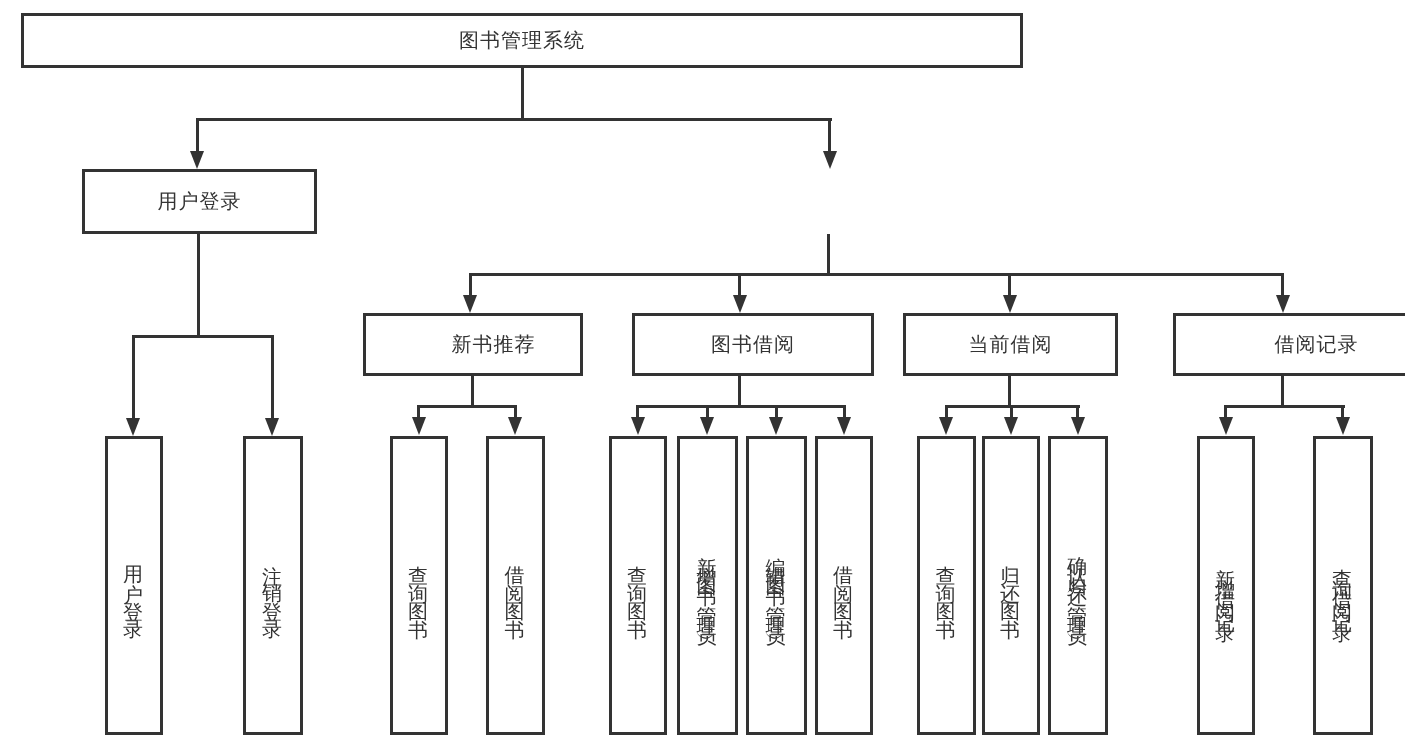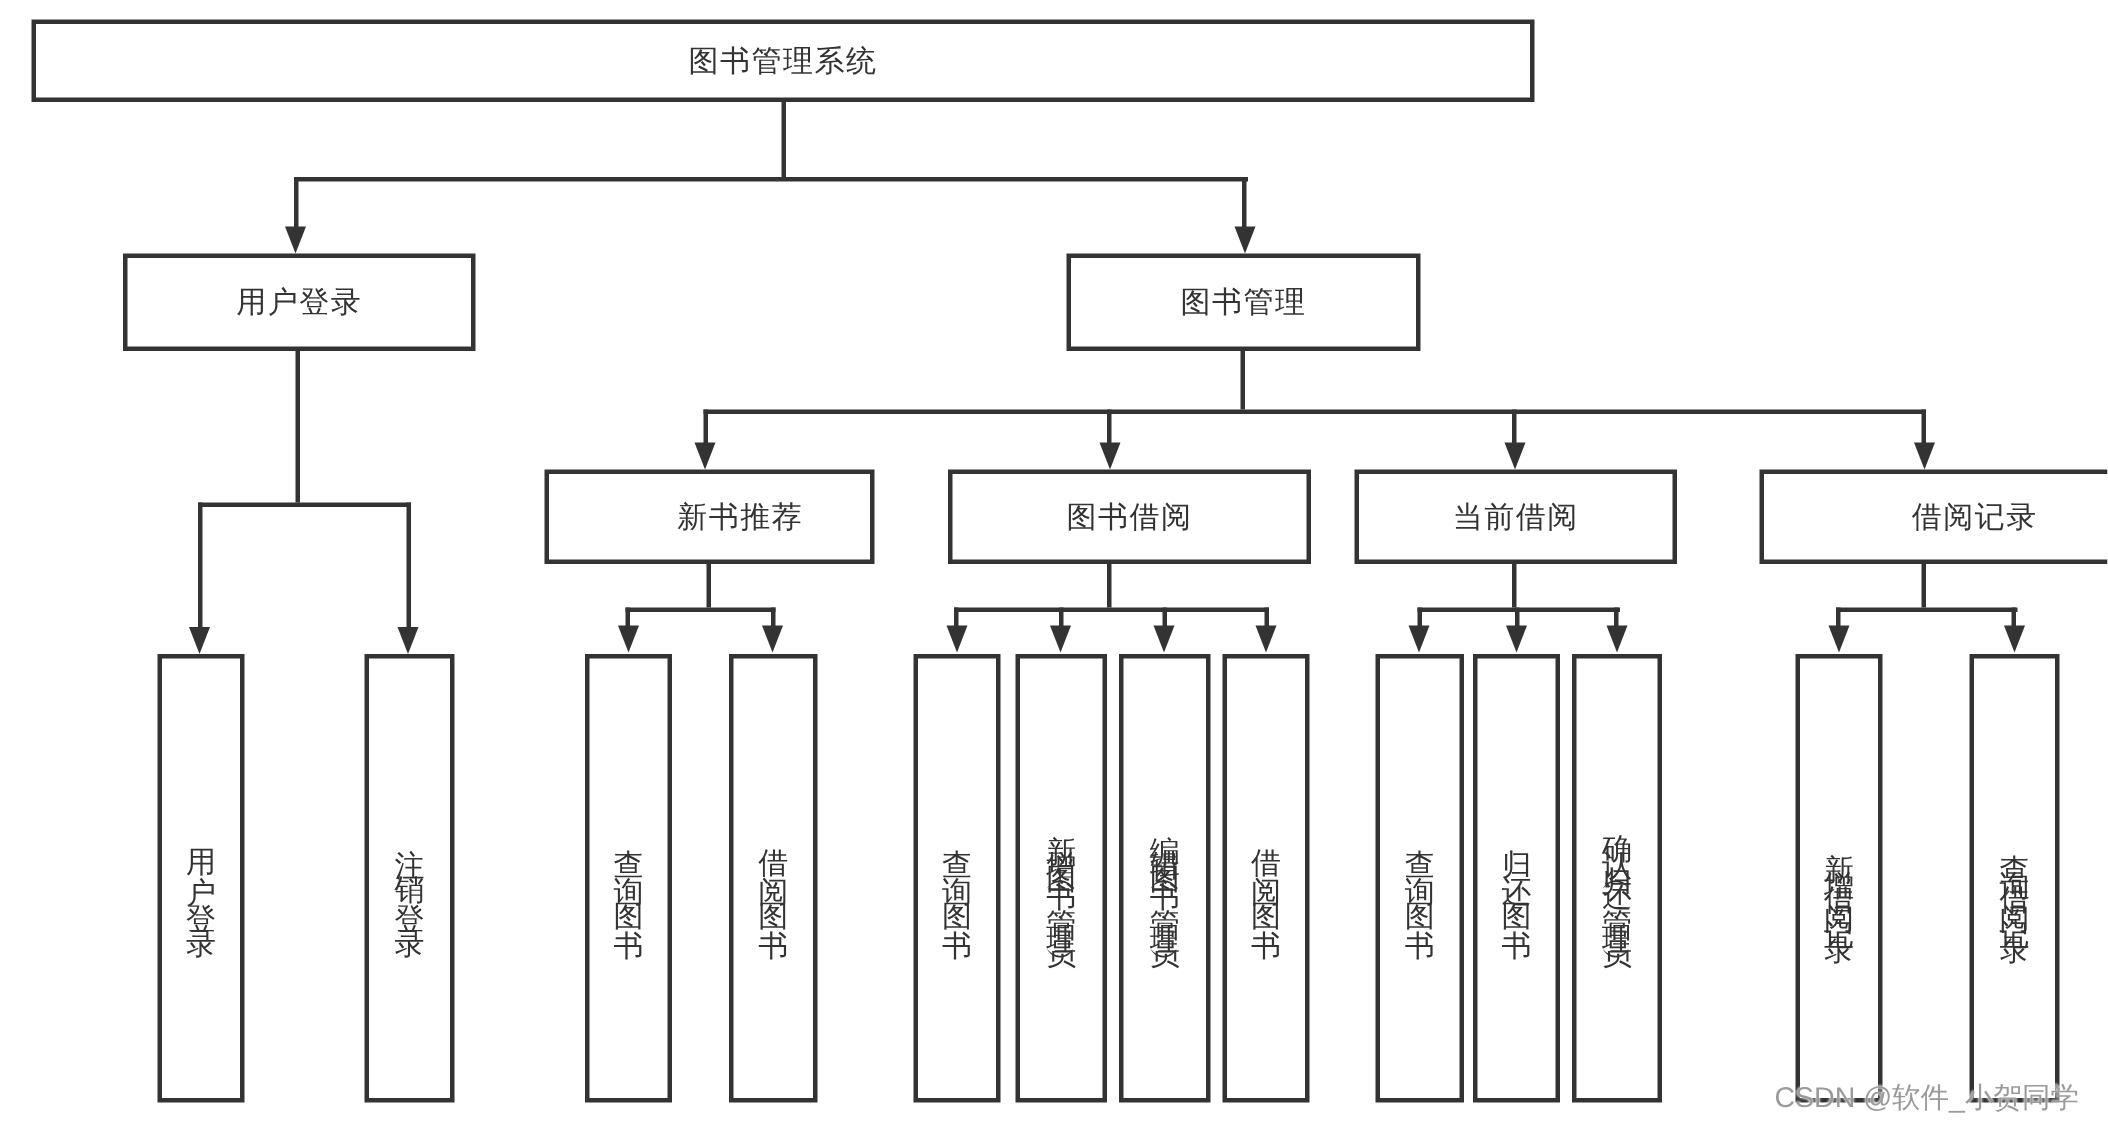--- a/index.html
+++ b/index.html
@@ -39,23 +39,20 @@
 
   <div class="vline" style="left:521px;top:68px;height:50px;"></div>
   <div class="hline" style="left:196px;top:118px;width:636px;"></div>
   <div class="vline" style="left:196px;top:118px;height:35px;"></div>
   <div class="arrow" style="left:190px;top:151px;"></div>
   <div class="vline" style="left:828px;top:118px;height:35px;"></div>
   <div class="arrow" style="left:823px;top:151px;"></div>
 
   <div class="node" style="left:82px;top:169px;width:235px;height:65px;">
     <span>用户登录</span>
-  </div>
-  <div class="node" style="left:711px;top:169px;width:236px;height:65px;">
-    <span>图书管理</span>
   </div>
 
   <div class="vline" style="left:197px;top:234px;height:101px;"></div>
   <div class="hline" style="left:132px;top:335px;width:142px;"></div>
   <div class="vline" style="left:132px;top:335px;height:84px;"></div>
   <div class="arrow" style="left:126px;top:418px;"></div>
   <div class="vline" style="left:271px;top:335px;height:84px;"></div>
   <div class="arrow" style="left:265px;top:418px;"></div>
 
   <div class="vline" style="left:827px;top:234px;height:39px;"></div>
@@ -153,15 +150,14 @@
     <span>确认归还（管理员）</span>
   </div>
 
   <div class="leaf ls6" style="left:1197px;top:436px;width:58px;height:299px;">
     <span>新增借阅记录</span>
   </div>
   <div class="leaf ls6" style="left:1313px;top:436px;width:60px;height:299px;">
     <span>查询借阅记录</span>
   </div>
 
-  <div class="watermark">CSDN @软件_小贺同学</div>
 
 </div>
 
 </body></html>

